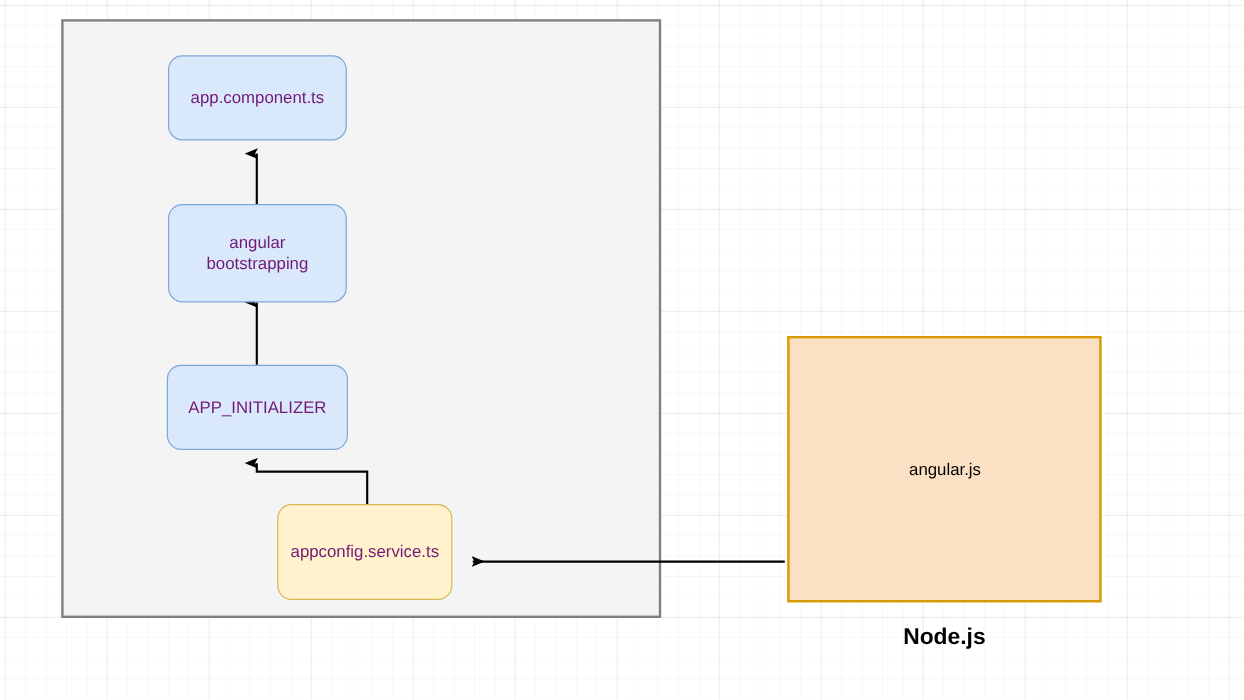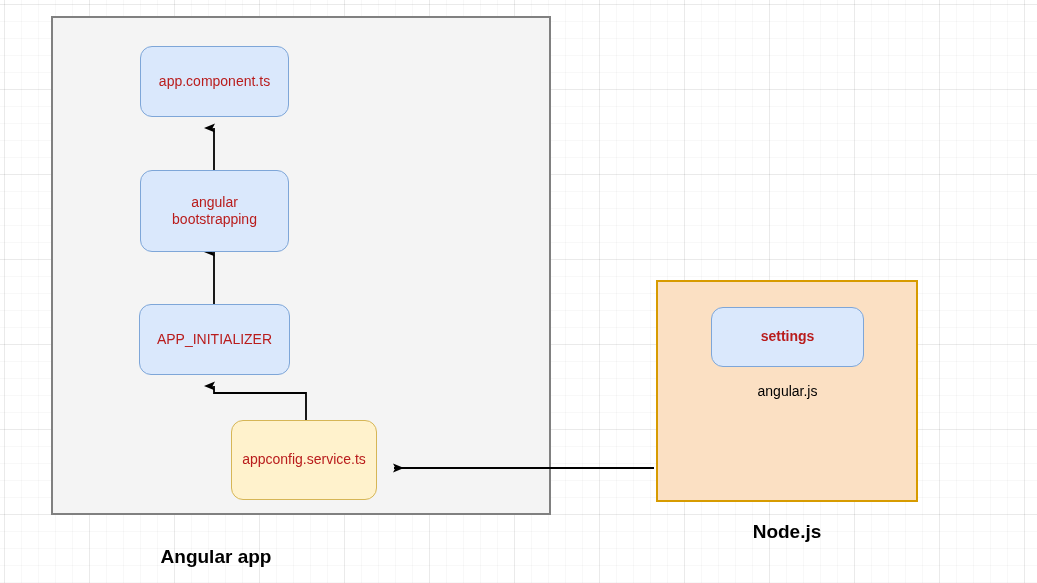--- a/index.html
+++ b/index.html
@@ -53,21 +53,21 @@
   
   .node {
     position: absolute;
     box-sizing: border-box;
     display: flex;
     align-items: center;
     justify-content: center;
     text-align: center;
     border-radius: 12px;
     line-height: 1.25;
-    color: #b91c1c;
+    color: #701a75;
     font-size: 14px;
     white-space: pre-line;
   }
   .node.blue {
     background: #dae8fc;
     border: 1.4px solid #7ea6d8;
   }
   .node.yellow {
     background: #fff2cc;
     border: 1.4px solid #d6b656;
@@ -147,21 +147,19 @@
 
   <div class="node blue" id="node-app-component">app.component.ts</div>
 
   <div class="node blue" id="node-bootstrapping">angular
 bootstrapping</div>
 
   <div class="node blue" id="node-app-initializer">APP_INITIALIZER</div>
 
   <div class="node yellow" id="node-appconfig">appconfig.service.ts</div>
 
-  <div class="node blue bold" id="node-settings">settings</div>
 
   <div class="plain-label" id="label-serverjs">angular.js</div>
 
-  <div class="container-caption" id="caption-angular">Angular app</div>
 
   <div class="container-caption" id="caption-node">Node.js</div>
 
 </div>
 
 </body></html>

